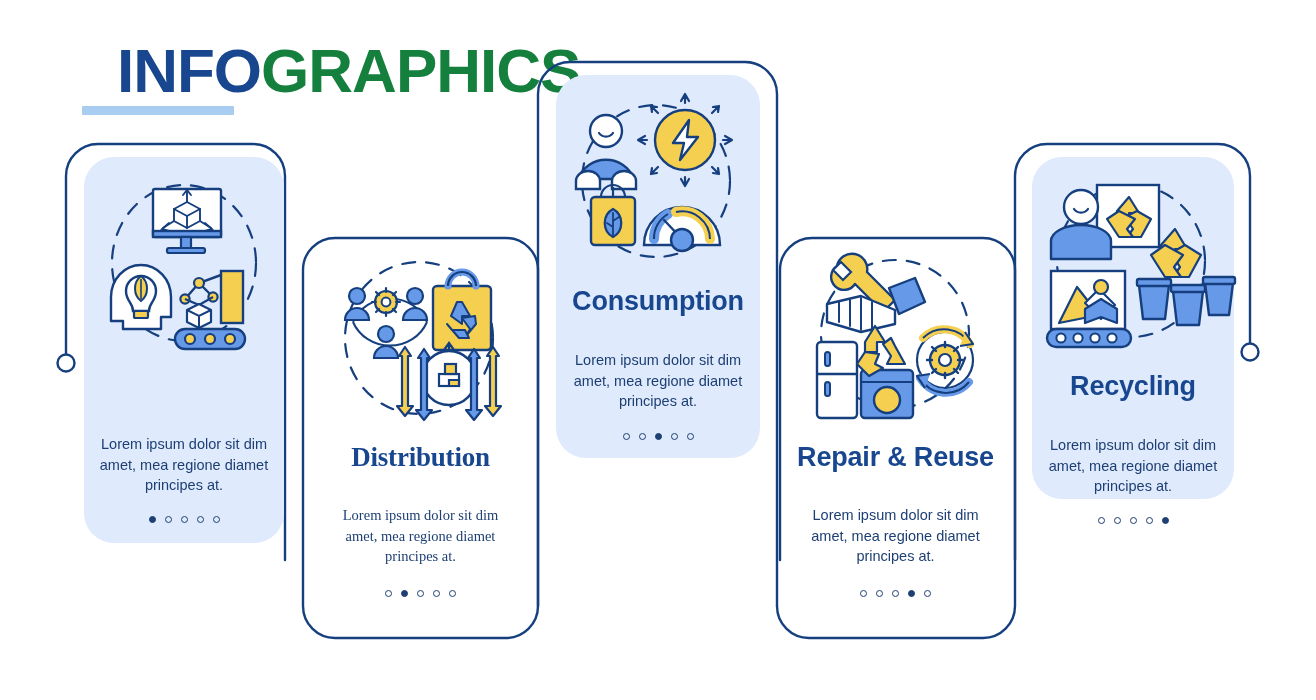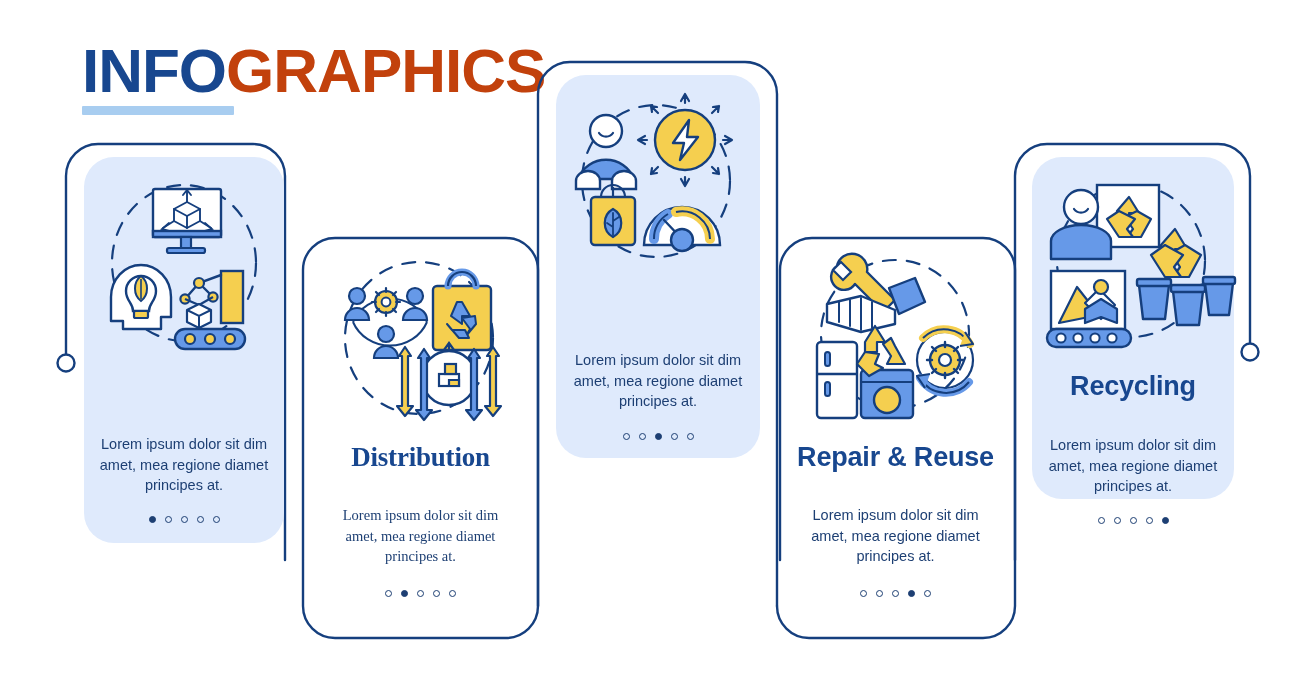--- a/index.html
+++ b/index.html
@@ -11,22 +11,22 @@
     position:relative;
   }
   #stage{position:absolute;left:0;top:0;width:1316px;height:700px;}
 
   
   .title-wrap{position:absolute;left:82px;top:40px;}
   .title{
     font-size:62px;font-weight:bold;letter-spacing:-1px;line-height:1;
     white-space:nowrap;
   }
-  .title .t1{color:#18478f;}
-  .title .t2{color:#c2410c;}
+  .title .t1{color:#18478f;margin-left:35px;}
+  .title .t2{color:#15803d;}
   .title-rule{
     position:absolute;left:0;top:66px;width:152px;height:9px;
     background:#a8cdf0;border-radius:1px;
   }
 
   
   #frames{position:absolute;left:0;top:0;width:1316px;height:700px;}
 
   
   .card{position:absolute;box-sizing:border-box;text-align:center;}
@@ -251,20 +251,21 @@
           <path d="M76,152 A38,38 0 0 1 152,152 Z" fill="#fff" stroke="#153f7e" stroke-width="2.4"></path>
           <path d="M86,146 A28,28 0 0 1 100,121" fill="none" stroke="#6699e8" stroke-width="10" stroke-linecap="round"></path>
           <path d="M108,119 A28,28 0 0 1 142,146" fill="none" stroke="#f5cf4f" stroke-width="10" stroke-linecap="round"></path>
           <path d="M86,146 A28,28 0 0 1 100,121" fill="none" stroke="#153f7e" stroke-width="2"></path>
           <path d="M108,119 A28,28 0 0 1 142,146" fill="none" stroke="#153f7e" stroke-width="2"></path>
           <path d="M114,146 L96,127" stroke="#153f7e" stroke-width="2.4" stroke-linecap="round"></path>
           <circle cx="114" cy="147" r="11" fill="#6699e8" stroke="#153f7e" stroke-width="2.4"></circle>
         </svg>
       </div>
 
+      <div class="heading" style="top:211px;">Consumption</div>
       <div class="body-text" style="top:275px;">Lorem ipsum dolor sit dim amet, mea regione diamet principes at.</div>
       <div class="dots" style="top:358px;">
         <span class="dot"></span>
         <span class="dot"></span>
         <span class="dot on"></span>
         <span class="dot"></span>
         <span class="dot"></span>
       </div>
     </div>
   </div>

